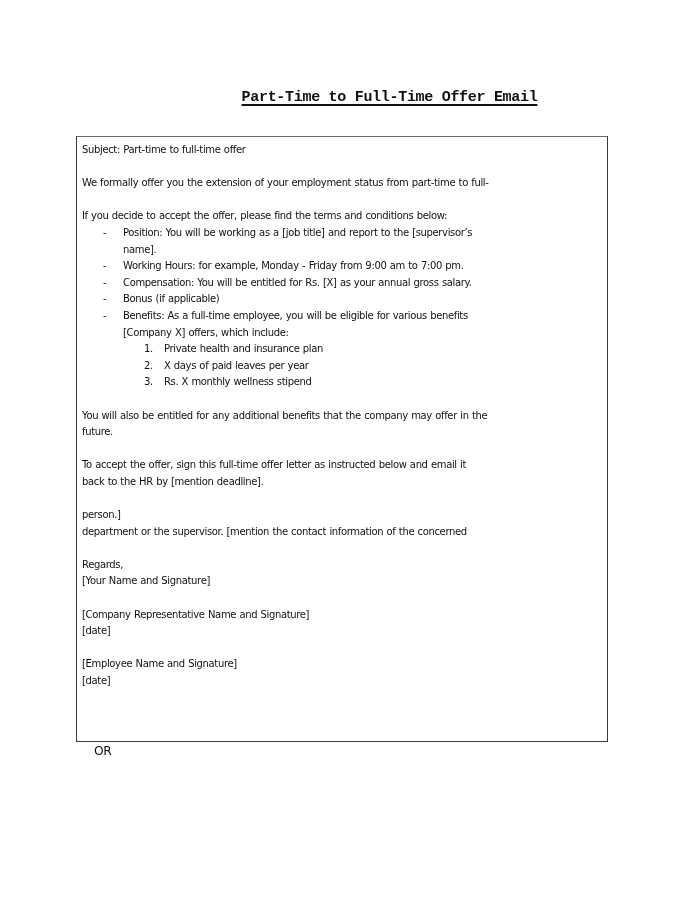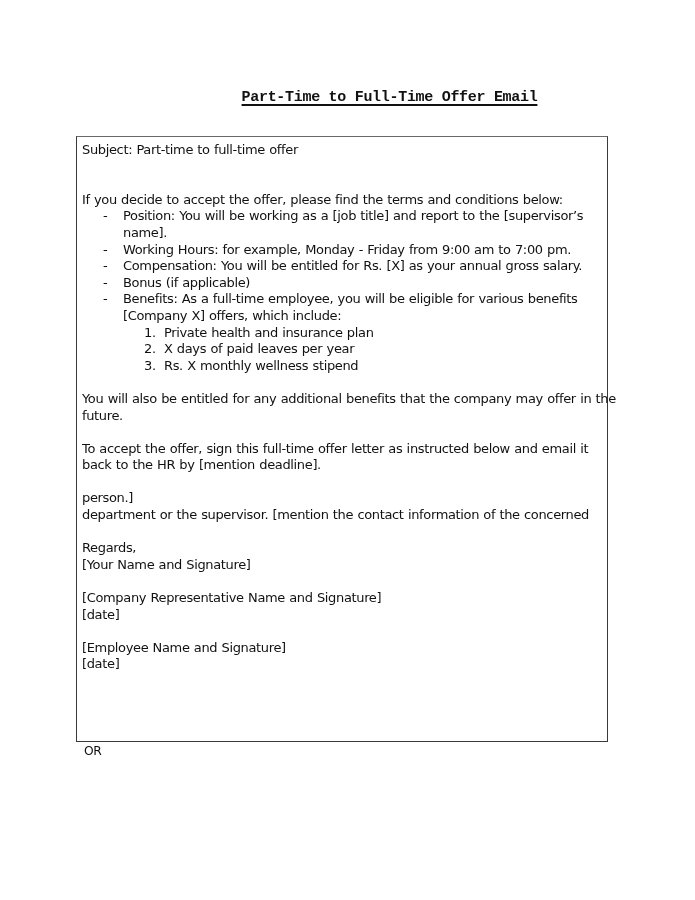--- a/index.html
+++ b/index.html
@@ -42,21 +42,21 @@
     border: 1px solid #3a3a3a;
     border-top-color: #6a6a6a;
     box-sizing: content-box;
   }
   .content {
     position: absolute;
     left: 82px;
     top: 142px;
     width: 520px;
     font-family: "DejaVu Sans", sans-serif;
-    font-size: 13px;
+    font-size: 10px;
     line-height: 16.6px;
     letter-spacing: -0.35px;
     word-spacing: 0.5px;
   }
   .line { white-space: nowrap; height: 16.6px; }
   .blank { height: 16.6px; }
   .bullet {
     position: relative;
     padding-left: 41px;
     white-space: nowrap;
@@ -71,41 +71,42 @@
     padding-left: 82px;
     white-space: nowrap;
   }
   .num .n {
     position: absolute;
     left: 62px;
     top: 0;
   }
   .or {
     position: absolute;
-    left: 84px;
+    left: 94px;
     top: 743px;
     font-family: "DejaVu Sans", sans-serif;
     font-size: 12.3px;
     line-height: 16.6px;
     letter-spacing: -0.35px;
   }
 </style>
 </head>
 <body>
 
 <div class="title">
   <span>Part-Time to Full-Time Offer Email</span>
 </div>
 
 <div class="box"></div>
 
 <div class="content">
   <div class="line">Subject: Part-time to full-time offer</div>
   <div class="blank"></div>
 
+  <div class="line">We formally offer you the extension of your employment status from part-time to full-</div>
   <div class="blank"></div>
 
   <div class="line">If you decide to accept the offer, please find the terms and conditions below:</div>
 
   <div class="bullet">
     <span class="dash">-</span>
     <div class="line">Position: You will be working as a [job title] and report to the [supervisor’s</div>
     <div class="line">name].</div>
   </div>
   <div class="bullet">

